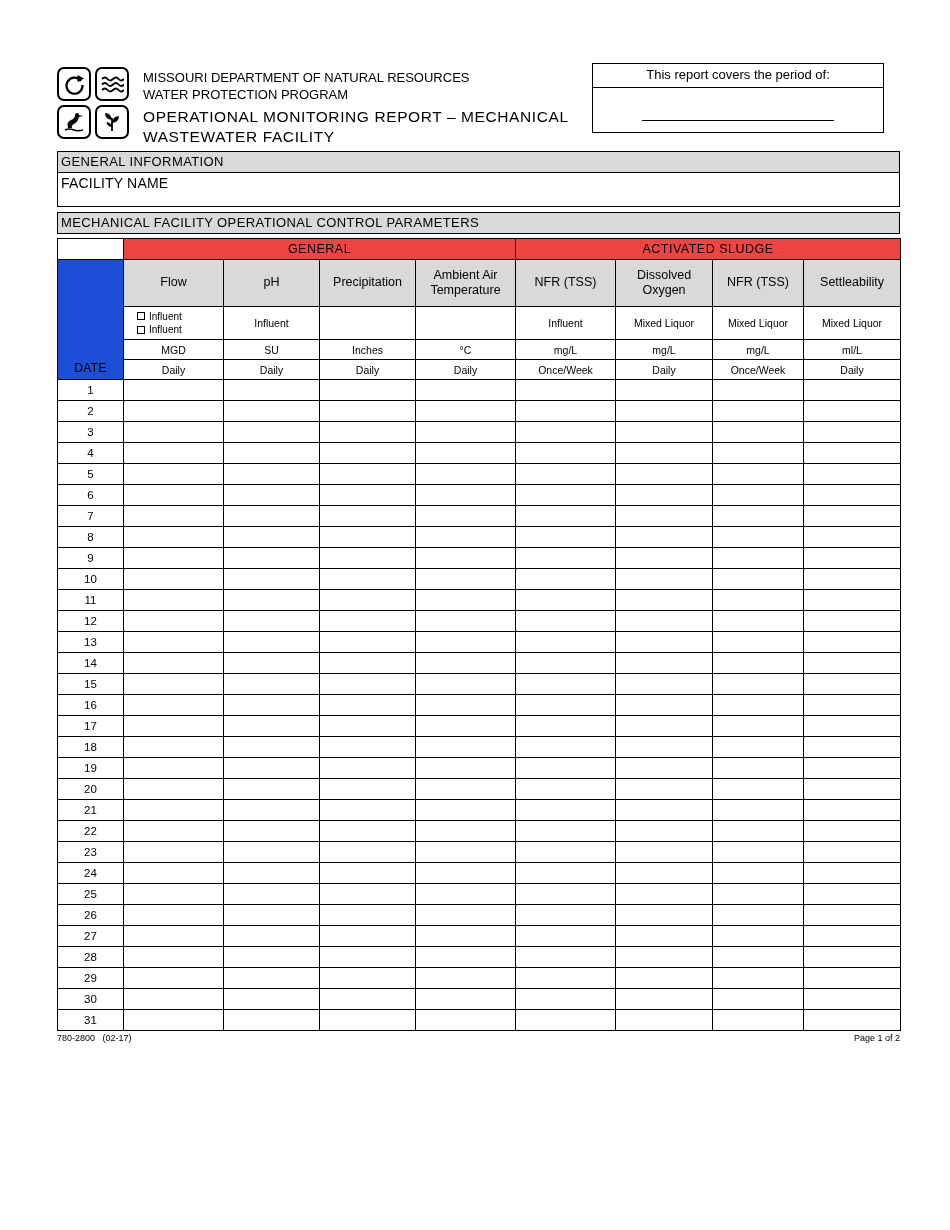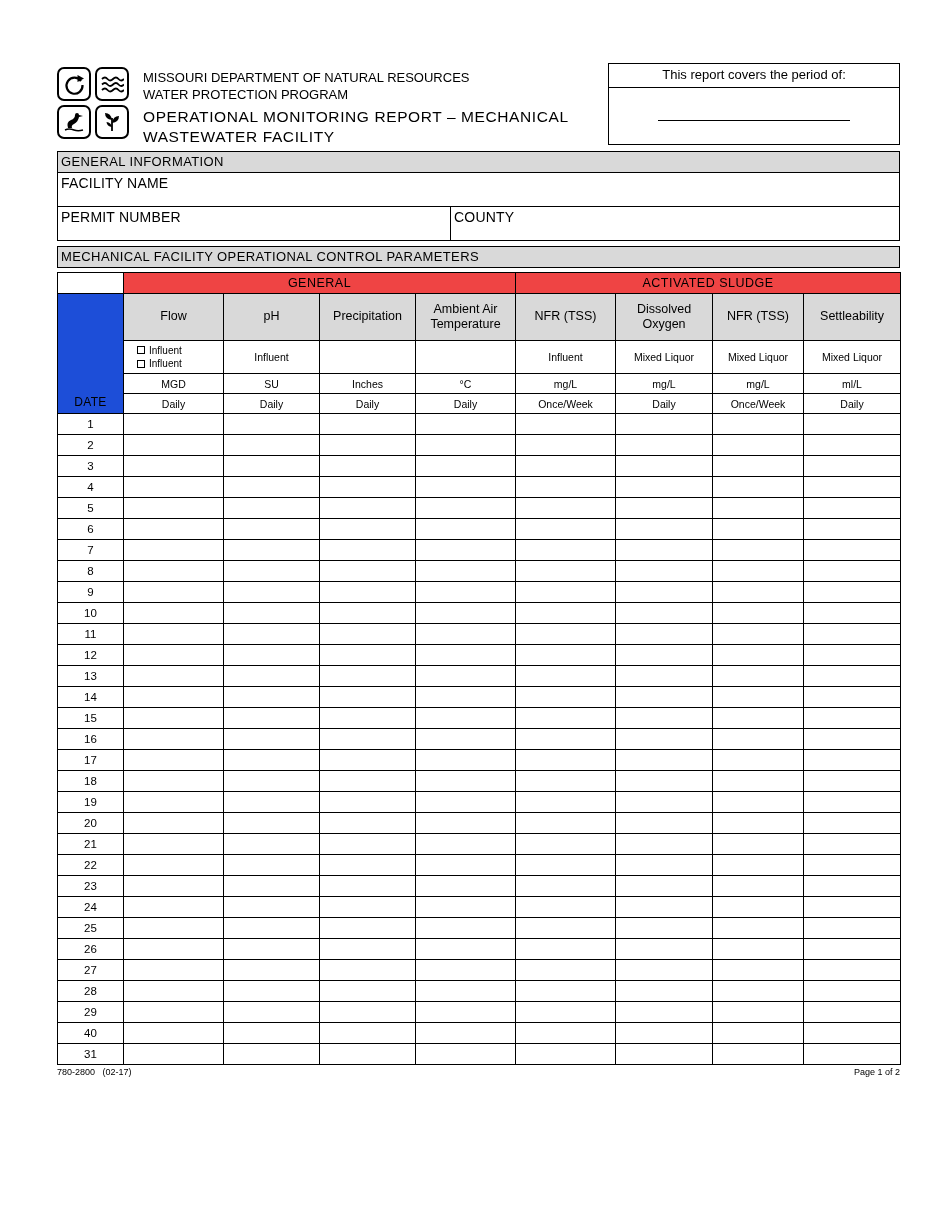--- a/index.html
+++ b/index.html
@@ -15,21 +15,21 @@
   
   .hdr { position:relative; height:88px; }
   .logo { position:absolute; left:0; top:4px; width:74px;
           display:grid; grid-template-columns:34px 34px; grid-gap:4px; }
   .logo-cell { width:34px; height:34px; border:2px solid #000; border-radius:7px;
                display:flex; align-items:center; justify-content:center; background:#fff; }
   .logo-cell svg { width:24px; height:24px; }
   .hdr-text { margin-left:86px; padding-top:7px; width:470px; }
   .dept { font-size:13px; line-height:1.3; }
   .form-title { font-size:15.5px; letter-spacing:0.6px; line-height:1.28; margin-top:3px; }
-  .period-box { position:absolute; right:0; top:0; width:292px; height:82px; border:1px solid #000; background:#fff; }
+  .period-box { position:absolute; right:16px; top:0; width:292px; height:70px; border:1px solid #000; background:#fff; }
   .period-title { text-align:center; font-size:13px; padding:3px 0 5px; border-bottom:1px solid #000; }
   .period-line { width:192px; border-bottom:1px solid #000; margin:32px auto 0; height:1px; }
 
   
   .sect-bar { border:1px solid #000; background:#d9d9d9; font-size:13px;
               letter-spacing:0.4px; padding:2px 3px 3px; }
 
   
   .gi-field { border:1px solid #000; border-top:0; height:34px; padding:2px 3px; }
   .gi-row { display:flex; border:1px solid #000; border-top:0; height:34px; }
@@ -108,30 +108,20 @@
         <div class="period-title">This report covers the period of:</div>
         <div class="period-line"></div>
       </div>
     </div>
 
     <div class="sect-bar">GENERAL INFORMATION</div>
     <div class="gi-field">
       <div class="mini-label">FACILITY NAME</div>
       <div class="fill-area"></div>
     </div>
-    <div class="gi-row">
-      <div class="gi-cell gi-permit">
-        <div class="mini-label">PERMIT NUMBER</div>
-        <div class="fill-area"></div>
-      </div>
-      <div class="gi-cell gi-county">
-        <div class="mini-label">COUNTY</div>
-        <div class="fill-area"></div>
-      </div>
-    </div>
 
     <div class="sect-bar mech-bar">MECHANICAL FACILITY OPERATIONAL CONTROL PARAMETERS</div>
 
     <table>
       <colgroup>
         <col style="width:66px">
           <col style="width:100px">
           <col style="width:96px">
         <col style="width:96px">
           <col style="width:100px">
@@ -511,21 +501,21 @@
             <td class="entry"></td>
             <td class="entry"></td>
             <td class="entry"></td>
             <td class="entry"></td>
             <td class="entry"></td>
             <td class="entry"></td>
             <td class="entry"></td>
             <td class="entry"></td>
           </tr>
           <tr>
-            <td class="datenum">40</td>
+            <td class="datenum">30</td>
             <td class="entry"></td>
             <td class="entry"></td>
             <td class="entry"></td>
             <td class="entry"></td>
             <td class="entry"></td>
             <td class="entry"></td>
             <td class="entry"></td>
             <td class="entry"></td>
           </tr>
           <tr>

